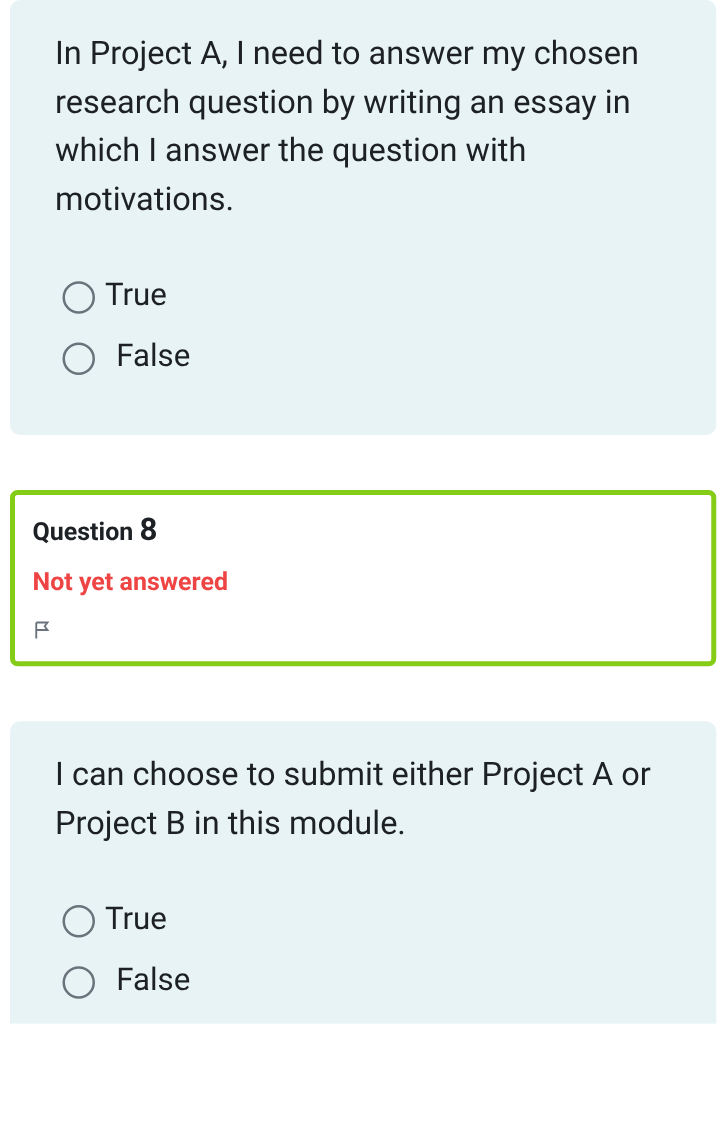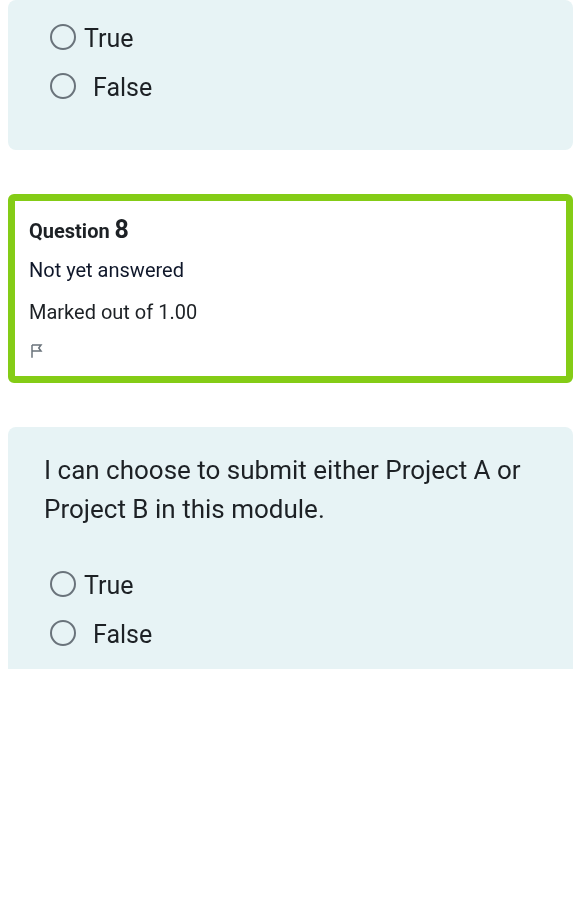--- a/index.html
+++ b/index.html
@@ -26,21 +26,21 @@
       padding-bottom: 20px;
     }
     .question-text {
       font-size: 26px;
       line-height: 1.5;
       color: #1d2125;
       margin-bottom: 42px;
     }
     .option {
       display: flex;
-      align-items: flex-start;
+      align-items: flex-end;
       gap: 8px;
       margin-bottom: 20px;
       padding-left: 6px;
     }
     .option:last-child {
       margin-bottom: 0;
       gap: 17px;
     }
     .radio-outer {
       width: 26px;
@@ -49,42 +49,43 @@
       border-radius: 50%;
       flex-shrink: 0;
       cursor: pointer;
     }
     .option-label {
       font-size: 25px;
       color: #1d2125;
       cursor: pointer;
     }
     .question-info {
-      border: 7px solid #84cc16;
+      border: 4px solid #84cc16;
       border-radius: 6px;
       padding: 14px 14px 16px 14px;
       margin: 0 0 44px 0;
       background: #fff;
     }
     .question-header {
       font-size: 20px;
       color: #1d2125;
       margin-bottom: 14px;
     }
     .question-header .label {
       font-weight: 700;
     }
     .question-header .number {
       font-weight: 700;
       font-size: 25px;
     }
     .status-line {
       font-size: 20px;
-      color: #0f172a;
+      color: #ef4444;
       margin-bottom: 18px;
+      font-weight: bold;
     }
     .marks-line {
       font-size: 20px;
       color: #1d2125;
       margin-bottom: 18px;
     }
     .flag-row {
       display: flex;
       align-items: center;
       gap: 10px;
@@ -103,37 +104,37 @@
     .container {
       padding: 0 8px 0 8px;
     }
   </style>
 </head>
 <body>
 
 <div class="container">
 
   <div class="question-content">
+    <p class="question-text">In Project A, I need to answer my chosen research question by writing an essay in which I answer the question with motivations.</p>
     <div class="option">
       <span class="radio-outer"></span>
       <span class="option-label">True</span>
     </div>
     <div class="option">
       <span class="radio-outer"></span>
       <span class="option-label">False</span>
     </div>
   </div>
 
   <div class="question-info">
     <div class="question-header">
       <span class="label">Question</span>
       <span class="number">8</span>
     </div>
     <div class="status-line">Not yet answered</div>
-    <div class="marks-line">Marked out of 1.00</div>
     <div class="flag-row">
       <span class="flag-icon">
         <svg viewBox="0 0 24 24" width="18" height="18" fill="none" stroke="#6a737b" stroke-width="2">
           <path d="M4 21V4"></path>
           <path d="M4 4 L16 4 L13 8 L16 12 L4 12"></path>
         </svg>
       </span>
     </div>
   </div>
 

